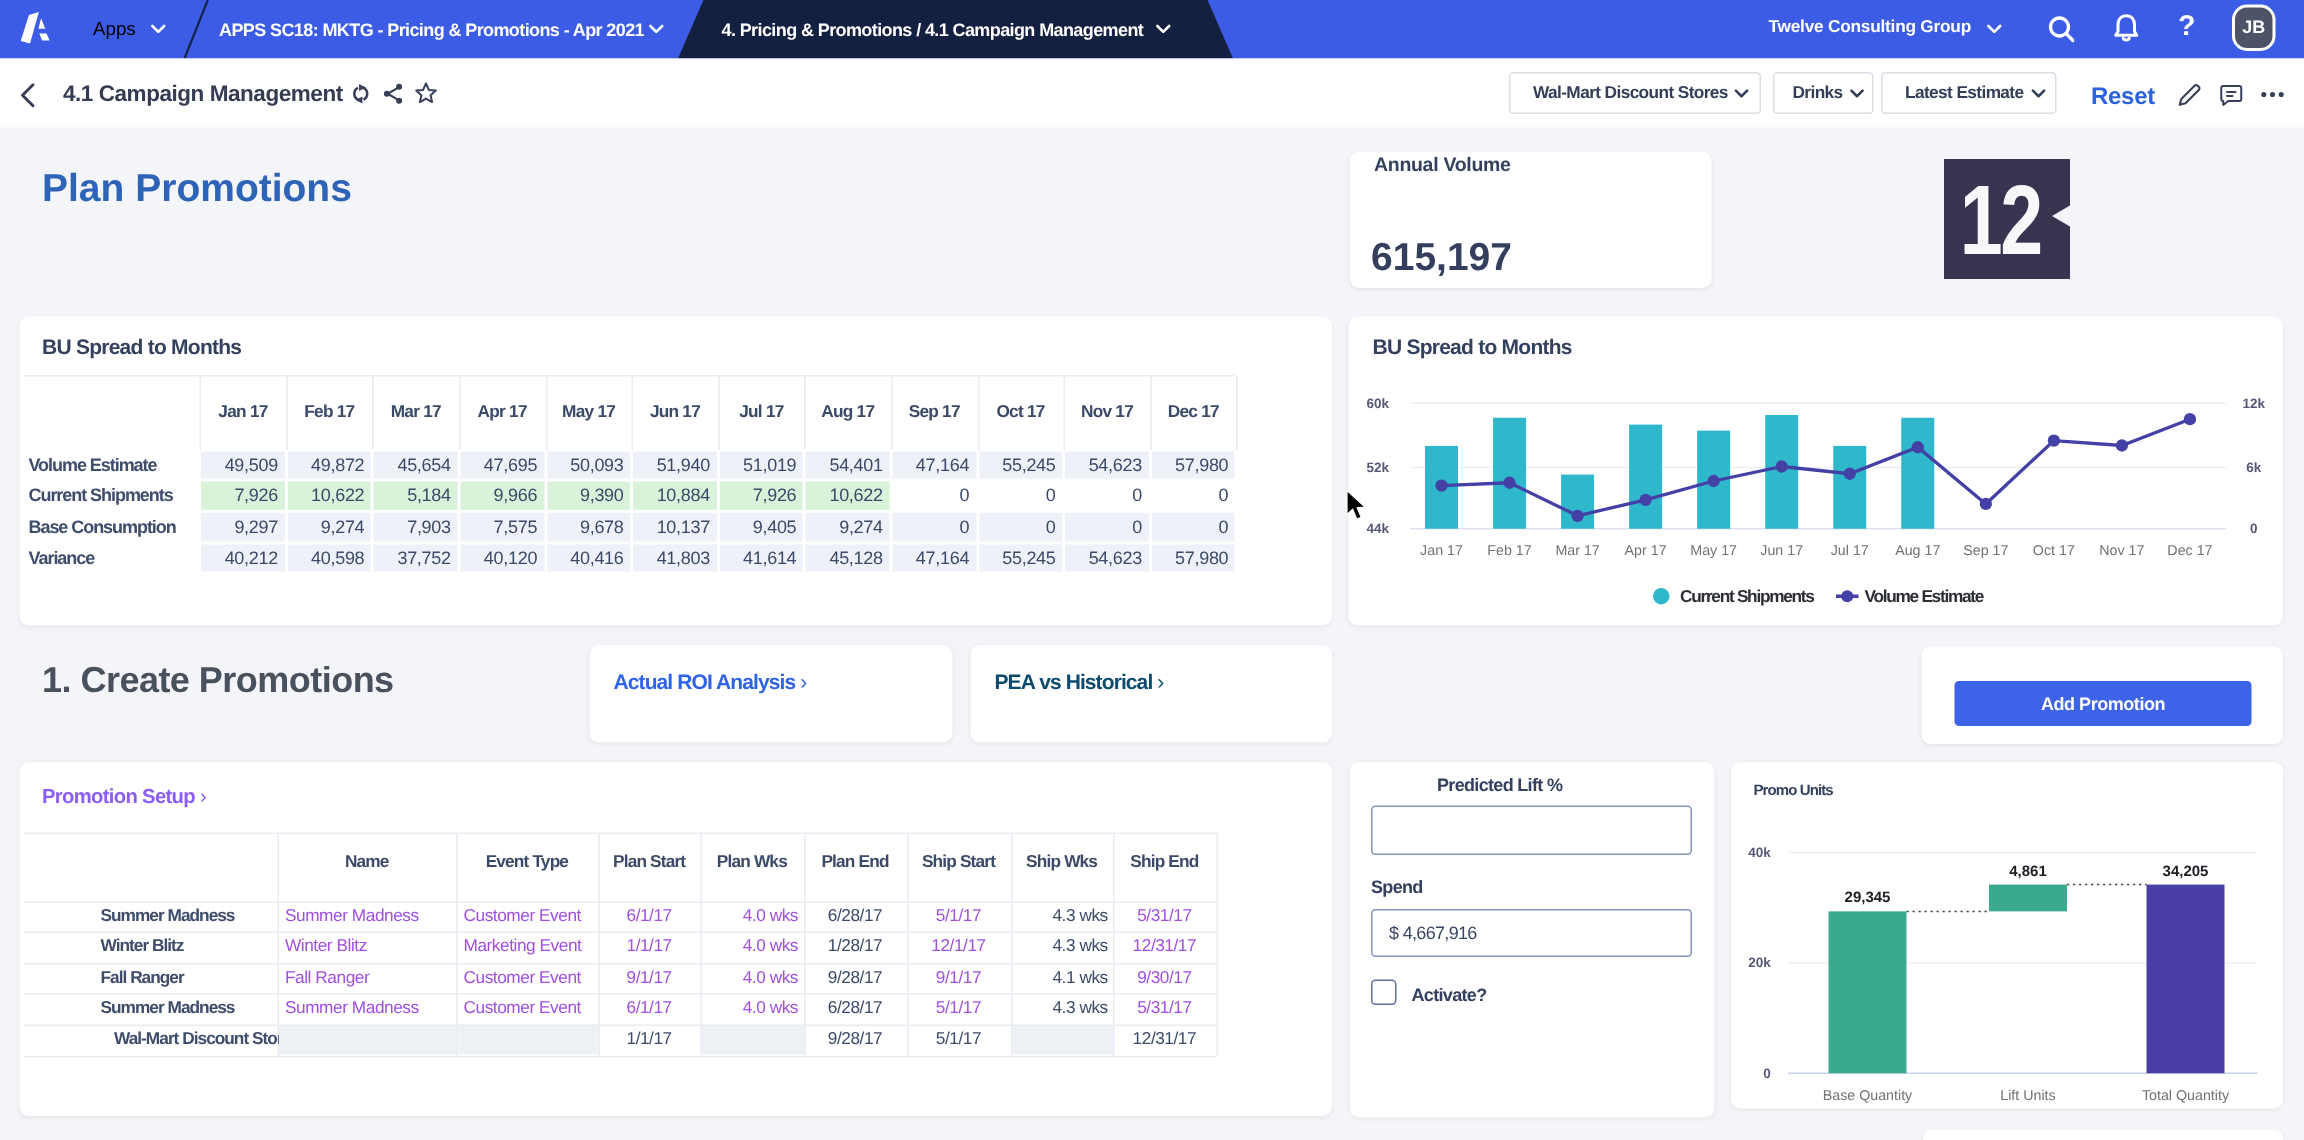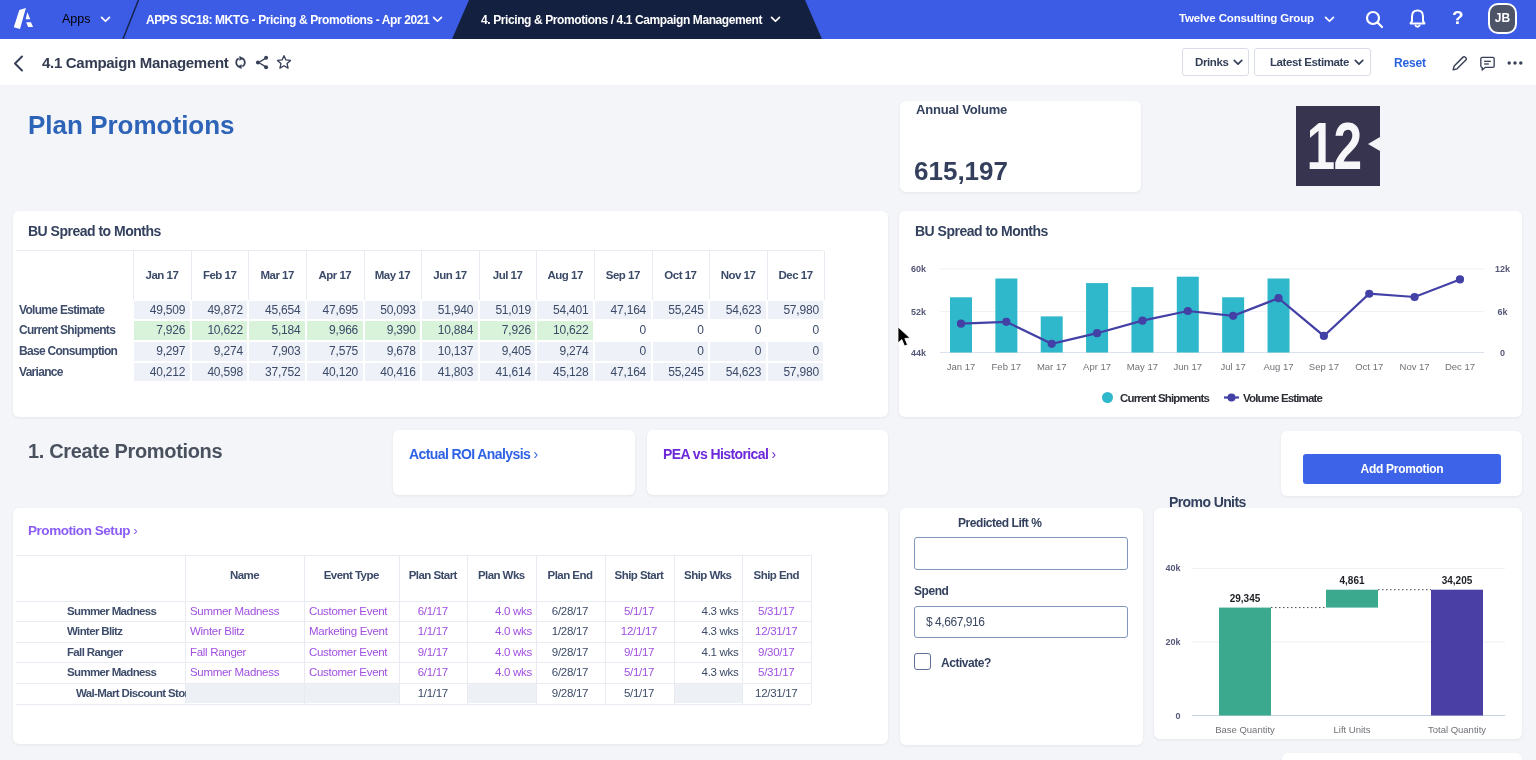--- a/index.html
+++ b/index.html
@@ -93,29 +93,33 @@
   <svg class="abs" style="left:255px;top:16px" width="14" height="15" viewBox="0 0 24 24">
       <circle cx="19" cy="4" r="3.4" fill="#374058"></circle>
       <circle cx="5" cy="12" r="3.4" fill="#374058"></circle>
       <circle cx="19" cy="20" r="3.4" fill="#374058"></circle>
       <line x1="6" y1="12" x2="18" y2="5" stroke="#374058" stroke-width="2.4"></line>
       <line x1="6" y1="12" x2="18" y2="19" stroke="#374058" stroke-width="2.4"></line>
     </svg>
   <svg class="abs" style="left:276px;top:15px" width="16" height="16" viewBox="0 0 24 24">
       <path d="M12 2.5 L14.9 8.9 L21.8 9.6 L16.6 14.3 L18.1 21.1 L12 17.6 L5.9 21.1 L7.4 14.3 L2.2 9.6 L9.1 8.9 Z" stroke="#374058" stroke-width="2" fill="none" stroke-linejoin="round"></path>
     </svg>
+  <div class="ddl" style="left:1006px;width:168px;">Wal-Mart Discount Stores
+    <svg style="left:149px" width="10" height="7" viewBox="0 0 12 8">
+        <path d="M1.5 1.5 L6 6 L10.5 1.5" stroke="#333f58" stroke-width="2" fill="none" stroke-linecap="round" stroke-linejoin="round"></path>
+      </svg></div>
   <div class="ddl" style="left:1182px;width:67px;padding-left:12px;">Drinks
     <svg style="left:50px" width="10" height="7" viewBox="0 0 12 8">
         <path d="M1.5 1.5 L6 6 L10.5 1.5" stroke="#333f58" stroke-width="2" fill="none" stroke-linecap="round" stroke-linejoin="round"></path>
       </svg></div>
   <div class="ddl" style="left:1254px;width:117px;">Latest Estimate
     <svg style="left:99px" width="10" height="7" viewBox="0 0 12 8">
         <path d="M1.5 1.5 L6 6 L10.5 1.5" stroke="#333f58" stroke-width="2" fill="none" stroke-linecap="round" stroke-linejoin="round"></path>
       </svg></div>
-  <div class="abs" style="left:1394px;top:17px;font-size:12px;font-weight:700;letter-spacing:-0.2px;color:#2a62e0;">Reset</div>
+  <div class="abs" style="left:1394px;top:17px;font-size:16px;font-weight:700;letter-spacing:-0.2px;color:#2a62e0;">Reset</div>
   <svg class="abs" style="left:1451px;top:16px" width="17" height="17" viewBox="0 0 24 24">
       <path d="M3 21 L4.5 15.5 L17 3 A2.1 2.1 0 0 1 20 3 L21 4 A2.1 2.1 0 0 1 21 7 L8.5 19.5 Z" stroke="#374058" stroke-width="2" fill="none" stroke-linejoin="round"></path>
     </svg>
   <svg class="abs" style="left:1479px;top:17px" width="17" height="16" viewBox="0 0 24 24">
       <path d="M2 4 a2 2 0 0 1 2-2 L20 2 a2 2 0 0 1 2 2 L22 15 a2 2 0 0 1 -2 2 L9 17 L4 21 L4 17 a2 2 0 0 1 -2-2 Z" stroke="#374058" stroke-width="2" fill="none" stroke-linejoin="round"></path>
       <line x1="7" y1="8" x2="17" y2="8" stroke="#374058" stroke-width="2"></line>
       <line x1="7" y1="12" x2="14" y2="12" stroke="#374058" stroke-width="2"></line>
     </svg>
   <svg class="abs" style="left:1507px;top:21px" width="16" height="6" viewBox="0 0 16 6">
       <circle cx="2.2" cy="3" r="1.7" fill="#374058"></circle>
@@ -263,25 +267,25 @@
     <text x="470.24" y="159" text-anchor="middle" font-size="9.5" fill="#6f7277">Oct 17</text>
     <text x="515.6" y="159" text-anchor="middle" font-size="9.5" fill="#6f7277">Nov 17</text>
     <text x="560.96" y="159" text-anchor="middle" font-size="9.5" fill="#6f7277">Dec 17</text>
     <circle cx="208.5" cy="186.5" r="5.5" fill="#2fb8cb"></circle>
     <text x="221" y="190.5" font-size="11.5" font-weight="700" letter-spacing="-0.85" fill="#2c2e36">Current Shipments</text>
     <line x1="325" y1="186.5" x2="340" y2="186.5" stroke="#4340a6" stroke-width="2.2"></line>
     <circle cx="332.5" cy="186.5" r="4" fill="#4340a6"></circle>
     <text x="344" y="190.5" font-size="11.5" font-weight="700" letter-spacing="-0.85" fill="#2c2e36">Volume Estimate</text>
   </svg>
 
-<div class="abs" style="left:28px;top:440px;font-size:20px;font-weight:700;letter-spacing:-0.35px;color:#49515f;">1. Create Promotions</div>
+<div class="abs" style="left:28px;top:440px;font-size:24px;font-weight:700;letter-spacing:-0.35px;color:#49515f;">1. Create Promotions</div>
 <div class="card" style="left:393px;top:430px;width:242px;height:65px;"></div>
 <div class="abs" style="left:409px;top:446px;font-size:14px;font-weight:700;letter-spacing:-0.6px;color:#2f63e6;">Actual ROI Analysis <span style="font-weight:400">›</span></div>
 <div class="card" style="left:647px;top:430px;width:241px;height:65px;"></div>
-<div class="abs" style="left:663px;top:446px;font-size:14px;font-weight:700;letter-spacing:-0.6px;color:#6d28d9;">PEA vs Historical <span style="font-weight:400">›</span></div>
+<div class="abs" style="left:663px;top:446px;font-size:14px;font-weight:700;letter-spacing:-0.6px;color:#0c4a6e;">PEA vs Historical <span style="font-weight:400">›</span></div>
 <div class="card" style="left:1281px;top:431px;width:241px;height:65px;"></div>
 <div class="abs" style="left:1303px;top:454px;width:198px;height:30px;background:#3d64e8;border-radius:3px;color:#fff;font-size:12px;font-weight:700;letter-spacing:-0.3px;text-align:center;line-height:30px;">Add Promotion</div>
 
 <div class="card" style="left:13px;top:508px;width:875px;height:236px;"></div>
 <div class="abs" style="left:28px;top:523px;font-size:13.5px;font-weight:700;letter-spacing:-0.45px;color:#8b5cf6;">Promotion Setup <span style="font-weight:400">›</span></div>
 <div id="ptable">
     <div class="vline" style="left:185px;top:555px;height:148.5px"></div>
     <div class="vline" style="left:304px;top:555px;height:148.5px"></div>
     <div class="vline" style="left:398.5px;top:555px;height:148.5px"></div>
     <div class="vline" style="left:467px;top:555px;height:148.5px"></div>
@@ -354,21 +358,21 @@
 
 <div class="card" style="left:900px;top:508px;width:243px;height:237px;"></div>
 <div class="ilabel" style="left:914px;top:516px;margin-left:44px;">Predicted Lift %</div>
 <div class="ibox" style="left:914px;top:537px;width:214px;height:33px;"></div>
 <div class="ilabel" style="left:914px;top:584px;">Spend</div>
 <div class="ibox" style="left:914px;top:606px;width:214px;height:32px;font-size:12px;letter-spacing:-0.45px;color:#3a4763;line-height:30px;padding-left:11px;">$ 4,667,916</div>
 <div class="abs" style="left:914px;top:653px;width:17px;height:17px;border:1.5px solid #61719c;border-radius:3px;background:#fff;"></div>
 <div class="ilabel" style="left:941px;top:656px;">Activate?</div>
 
 <div class="card" style="left:1154px;top:508px;width:368px;height:231px;"></div>
-<div class="abs" style="left:1169px;top:494px;font-size:14px;font-weight:700;letter-spacing:-0.6px;color:#33415e;">Promo Units</div>
+<div class="abs" style="left:1169px;top:522px;font-size:10px;font-weight:700;letter-spacing:-0.6px;color:#33415e;">Promo Units</div>
 <svg class="abs" style="left:1154px;top:508px" width="368" height="231" viewBox="0 0 368 231" id="puchart">
     <line x1="38" y1="60.400000000000006" x2="351" y2="60.400000000000006" stroke="#eef0f5"></line>
     <line x1="38" y1="133.95" x2="351" y2="133.95" stroke="#eef0f5"></line>
     <line x1="38" y1="207.5" x2="351" y2="207.5" stroke="#c8d2e6"></line>
     <text x="26.5" y="63.400000000000006" text-anchor="end" font-size="9" font-weight="700" fill="#565878">40k</text>
     <text x="26.5" y="136.95" text-anchor="end" font-size="9" font-weight="700" fill="#565878">20k</text>
     <text x="26.5" y="210.5" text-anchor="end" font-size="9" font-weight="700" fill="#565878">0</text>
     <rect x="65" y="99.5837625" width="52" height="107.9162375" fill="#3aa98d"></rect>
     <rect x="172" y="81.7111125" width="52" height="17.872650000000007" fill="#3aa98d"></rect>
     <rect x="277" y="81.7111125" width="52" height="125.7888875" fill="#4a3fa5"></rect>

